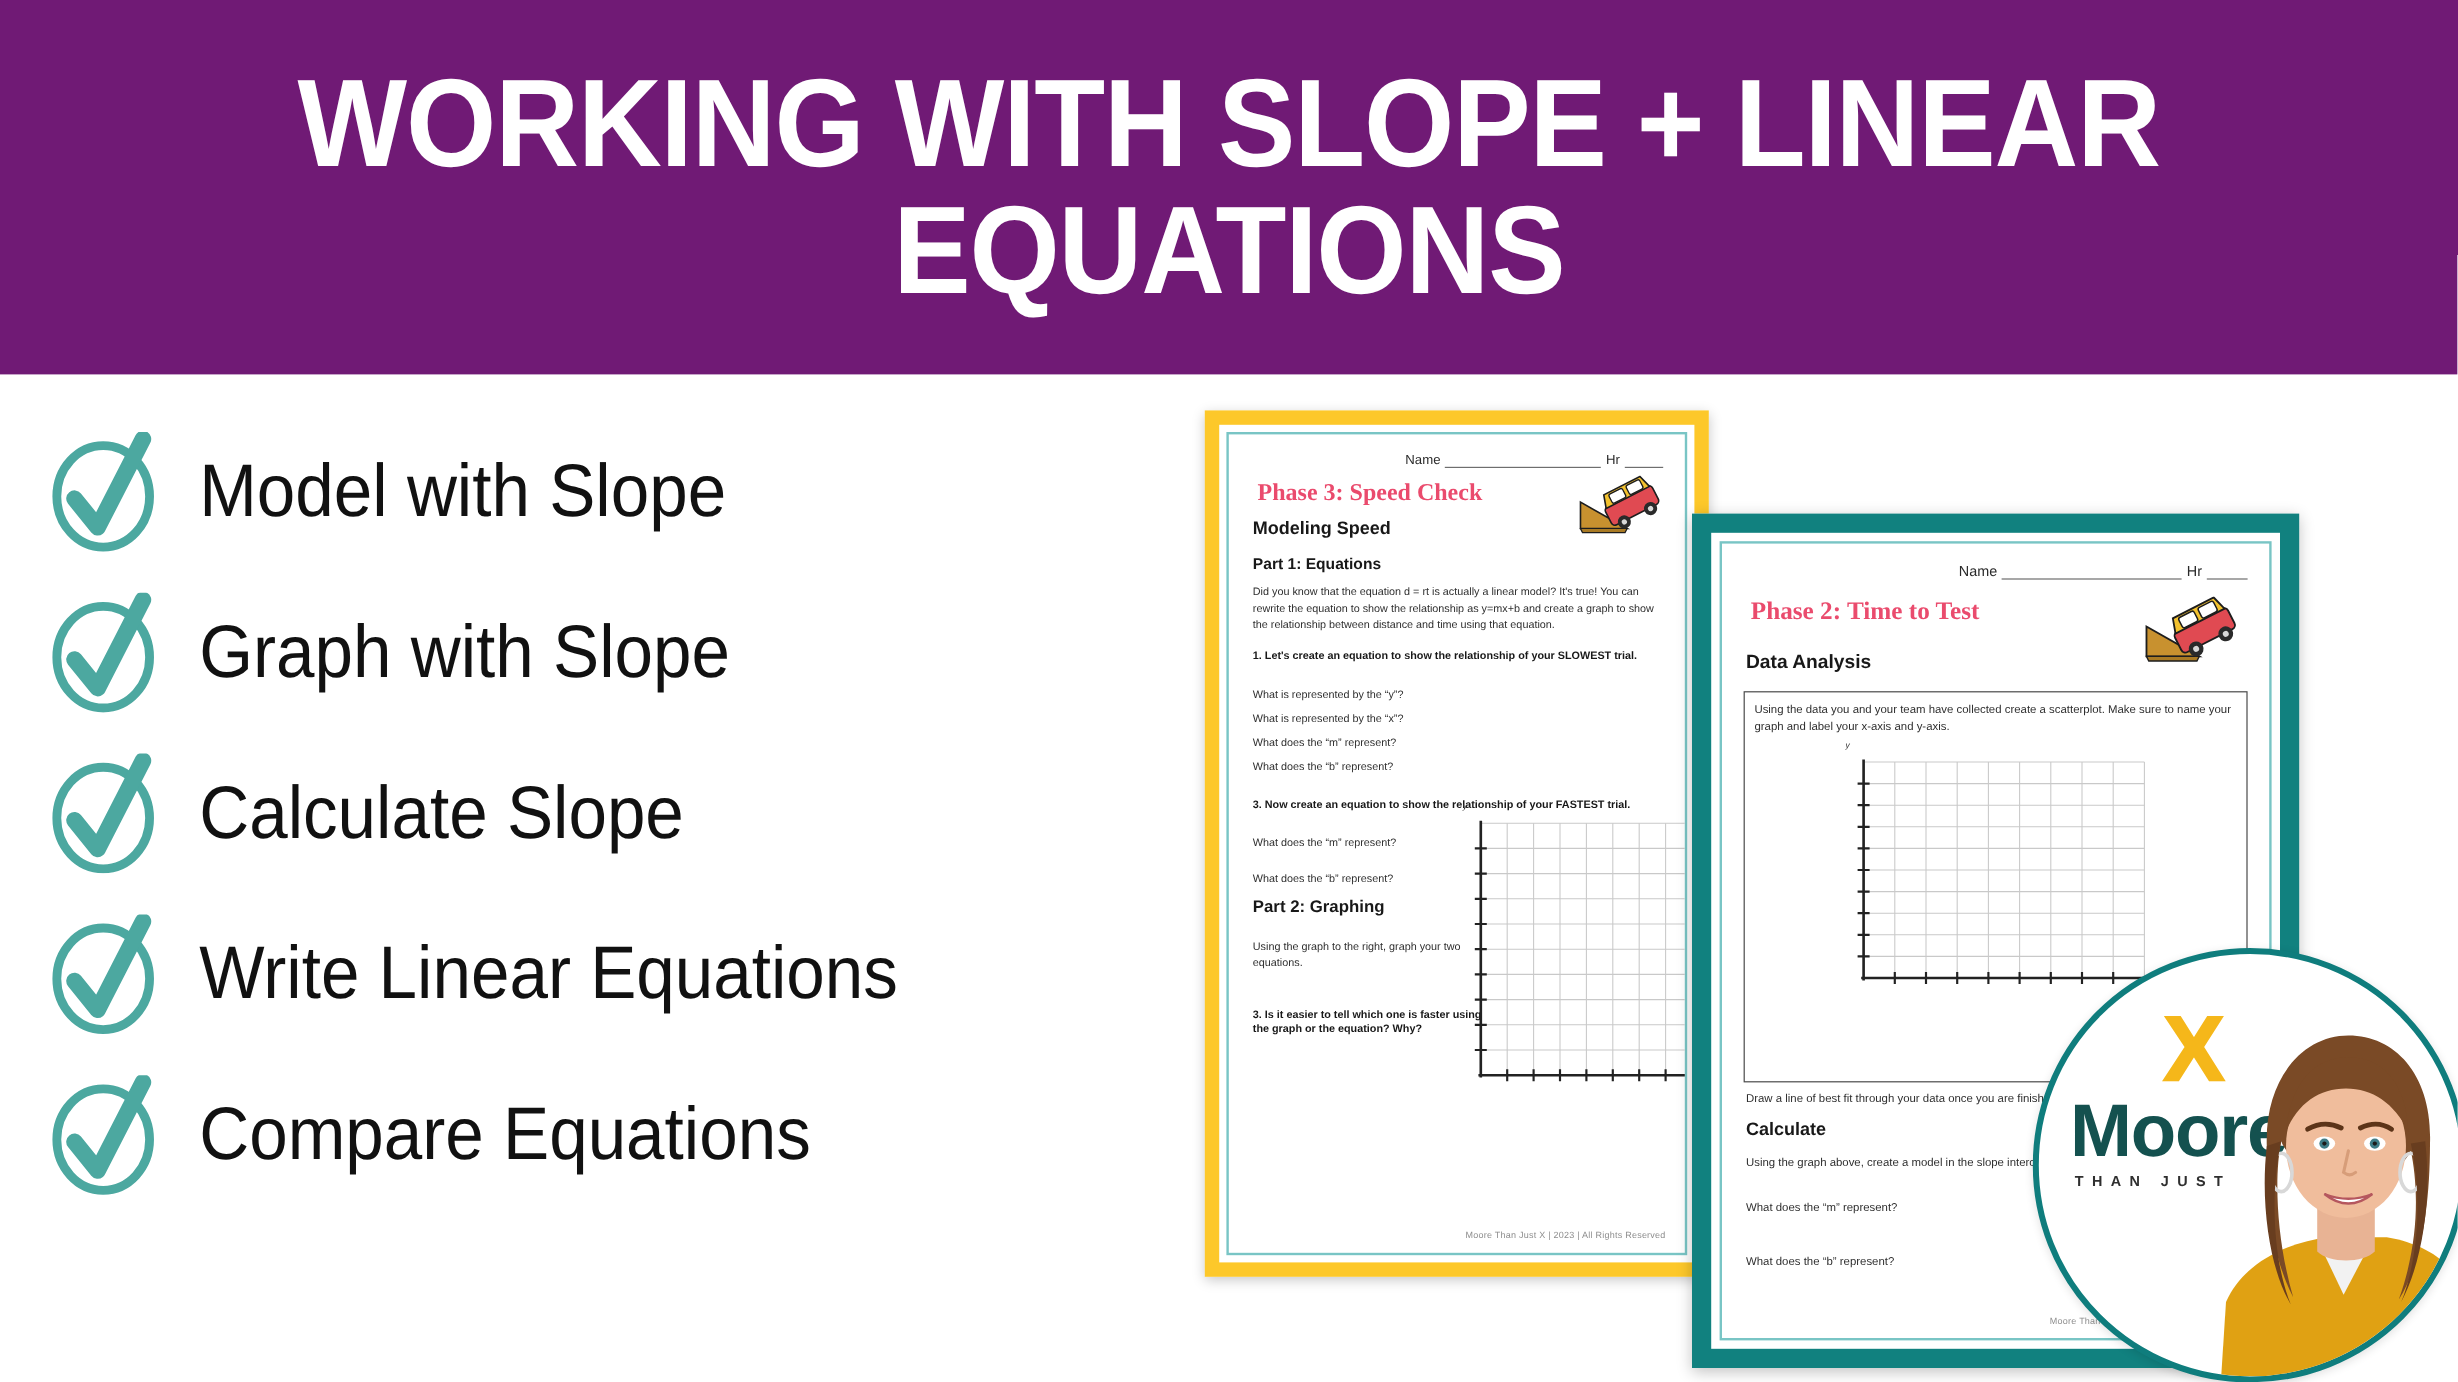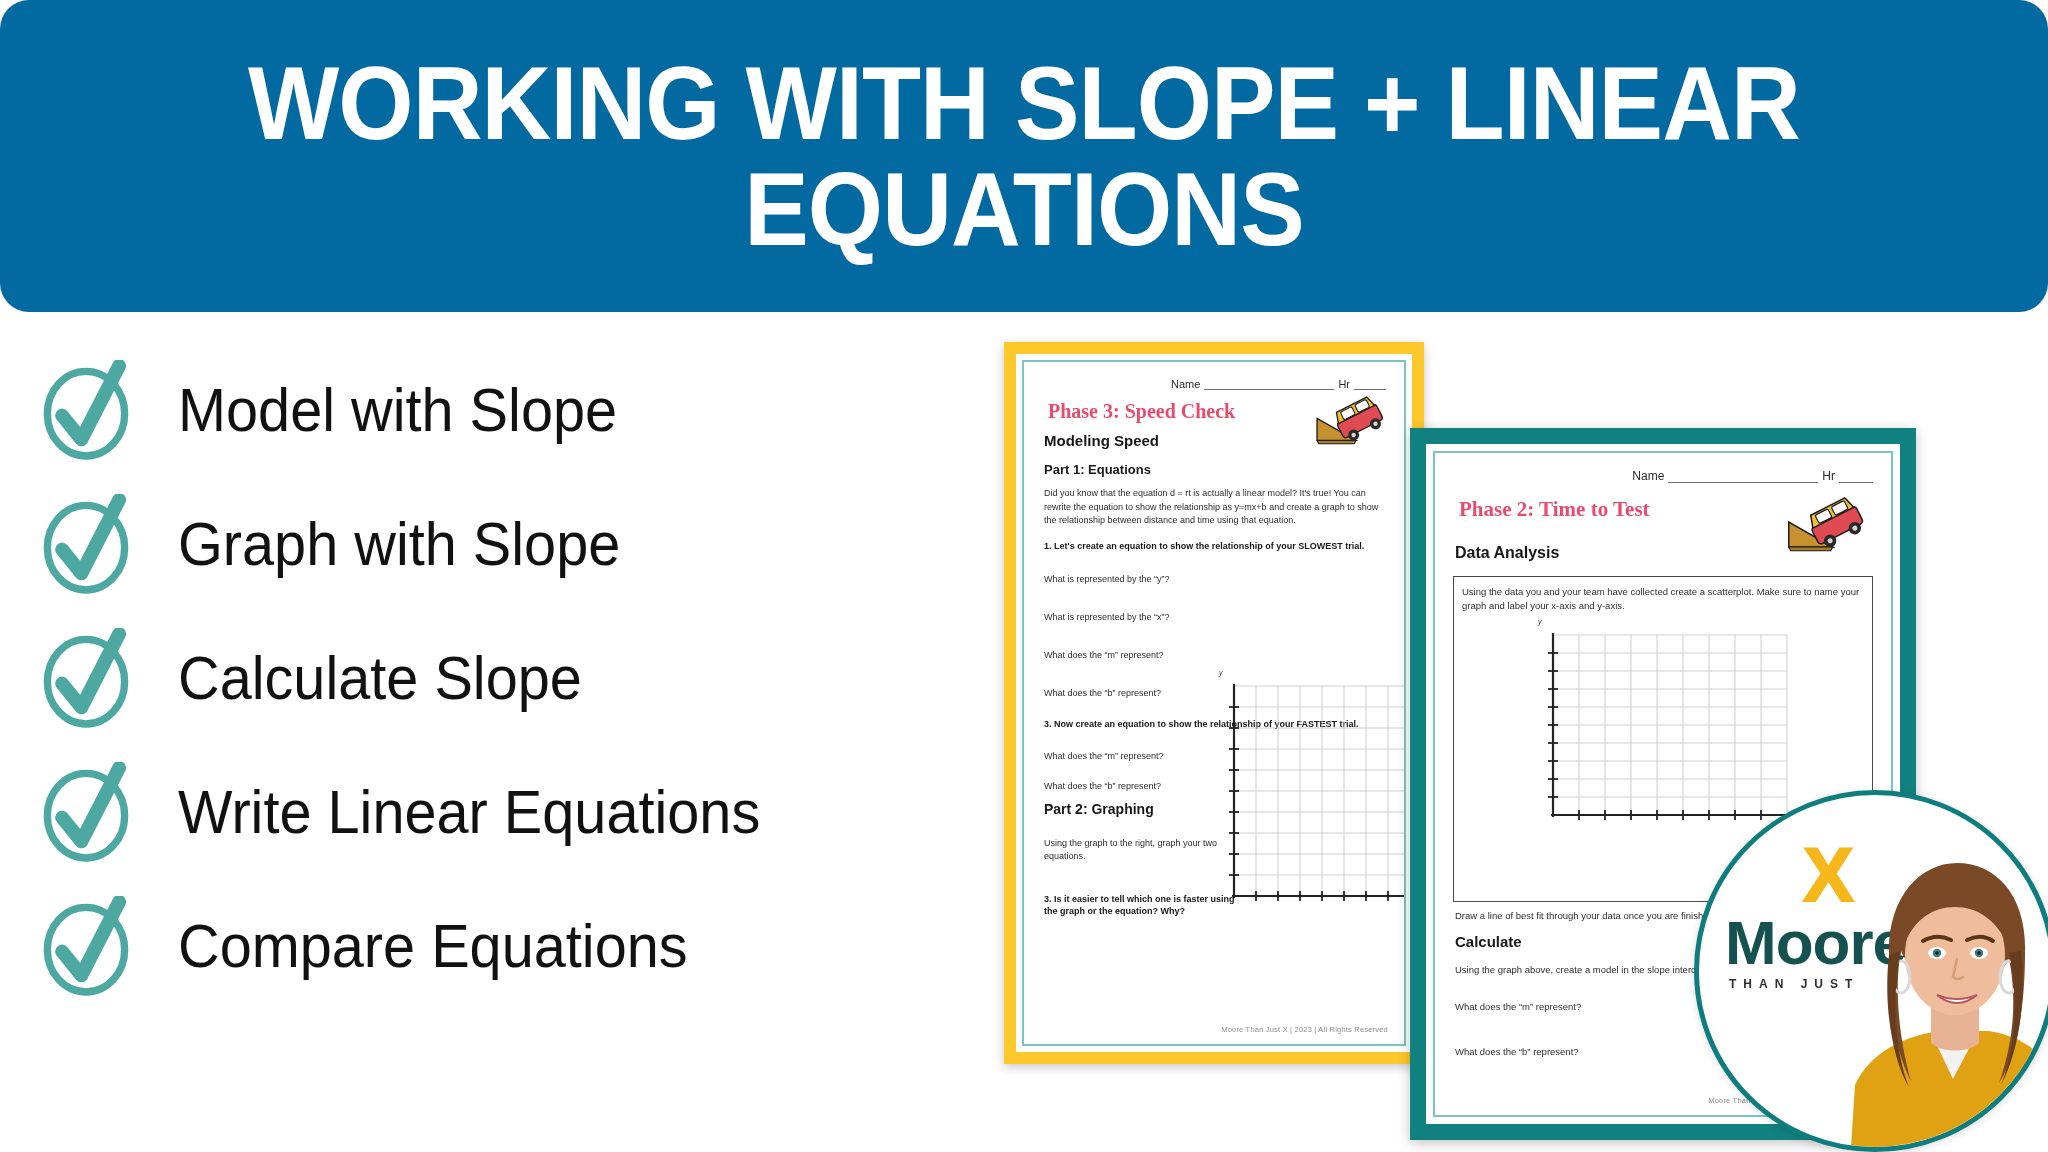--- a/index.html
+++ b/index.html
@@ -6,44 +6,43 @@
   body{
     width:2048px;height:1152px;overflow:hidden;
     background:#ffffff;
     font-family:"Liberation Sans", sans-serif;
     position:relative;
   }
 
   
   .banner{
     position:absolute;left:0;top:0;width:2048px;height:312px;
-    background:#0369a1;
+    background:#701a75;
     display:flex;align-items:center;justify-content:center;
     overflow:hidden;
-    border-radius:29px;
   }
   .banner-title{
     color:#ffffff;
     font-weight:bold;
     font-size:104px;
     line-height:1.02;
     text-align:center;
     letter-spacing:-1px;
     width:1760px;
     transform:scaleX(0.93);
     padding:0 20px;
     box-sizing:border-box;
   }
 
   
   .checklist{
     position:absolute;left:40px;top:360px;width:960px;
     display:flex;flex-direction:column;gap:34px;
   }
-  .check-item{display:flex;align-items:center;gap:46px;height:100px;}
+  .check-item{display:flex;align-items:center;gap:34px;height:100px;}
   .check-icon{width:92px;height:100px;flex:0 0 92px;position:relative;}
   .check-label{
     font-size:62px;color:#111111;white-space:nowrap;
     transform:scaleX(0.93);transform-origin:left center;
     line-height:1;
   }
 
   
   .sheet{position:absolute;box-sizing:border-box;background:#ffffff;}
 
@@ -84,21 +83,21 @@
 
   .phase-title{
     color:#ea4b6d;font-family:"Liberation Serif", serif;font-weight:bold;
     font-size:20px;margin-top:10px;margin-left:6px;
   }
   .sheet-2 .phase-title{font-size:21px;margin-top:14px;}
   .sec-head{font-size:15px;font-weight:bold;color:#181818;margin-top:9px;margin-left:2px;}
   .sub-head{font-size:13px;font-weight:bold;color:#181818;margin-top:13px;margin-left:2px;}
   .body-text{font-size:9px;line-height:1.5;color:#2e2e2e;margin-top:10px;margin-left:2px;}
   .body-bold{font-size:9px;font-weight:bold;color:#181818;margin-top:12px;margin-left:2px;line-height:1.4;}
-  .q-text{font-size:9px;color:#2e2e2e;margin-top:28px;margin-left:2px;}
+  .q-text{font-size:9px;color:#2e2e2e;margin-top:10px;margin-left:2px;}
   .sheet-2 .body-text,.sheet-2 .q-text{font-size:9.5px;}
 
   .boxed{
     border:1.4px solid #4a4a4a;margin-top:10px;padding:8px 8px 6px 8px;
     box-sizing:border-box;
   }
   .sheet-foot{
     position:absolute;left:0;right:16px;bottom:10px;text-align:right;
     font-size:7.5px;color:#8e8e8e;letter-spacing:.2px;padding-left:18px;
   }

